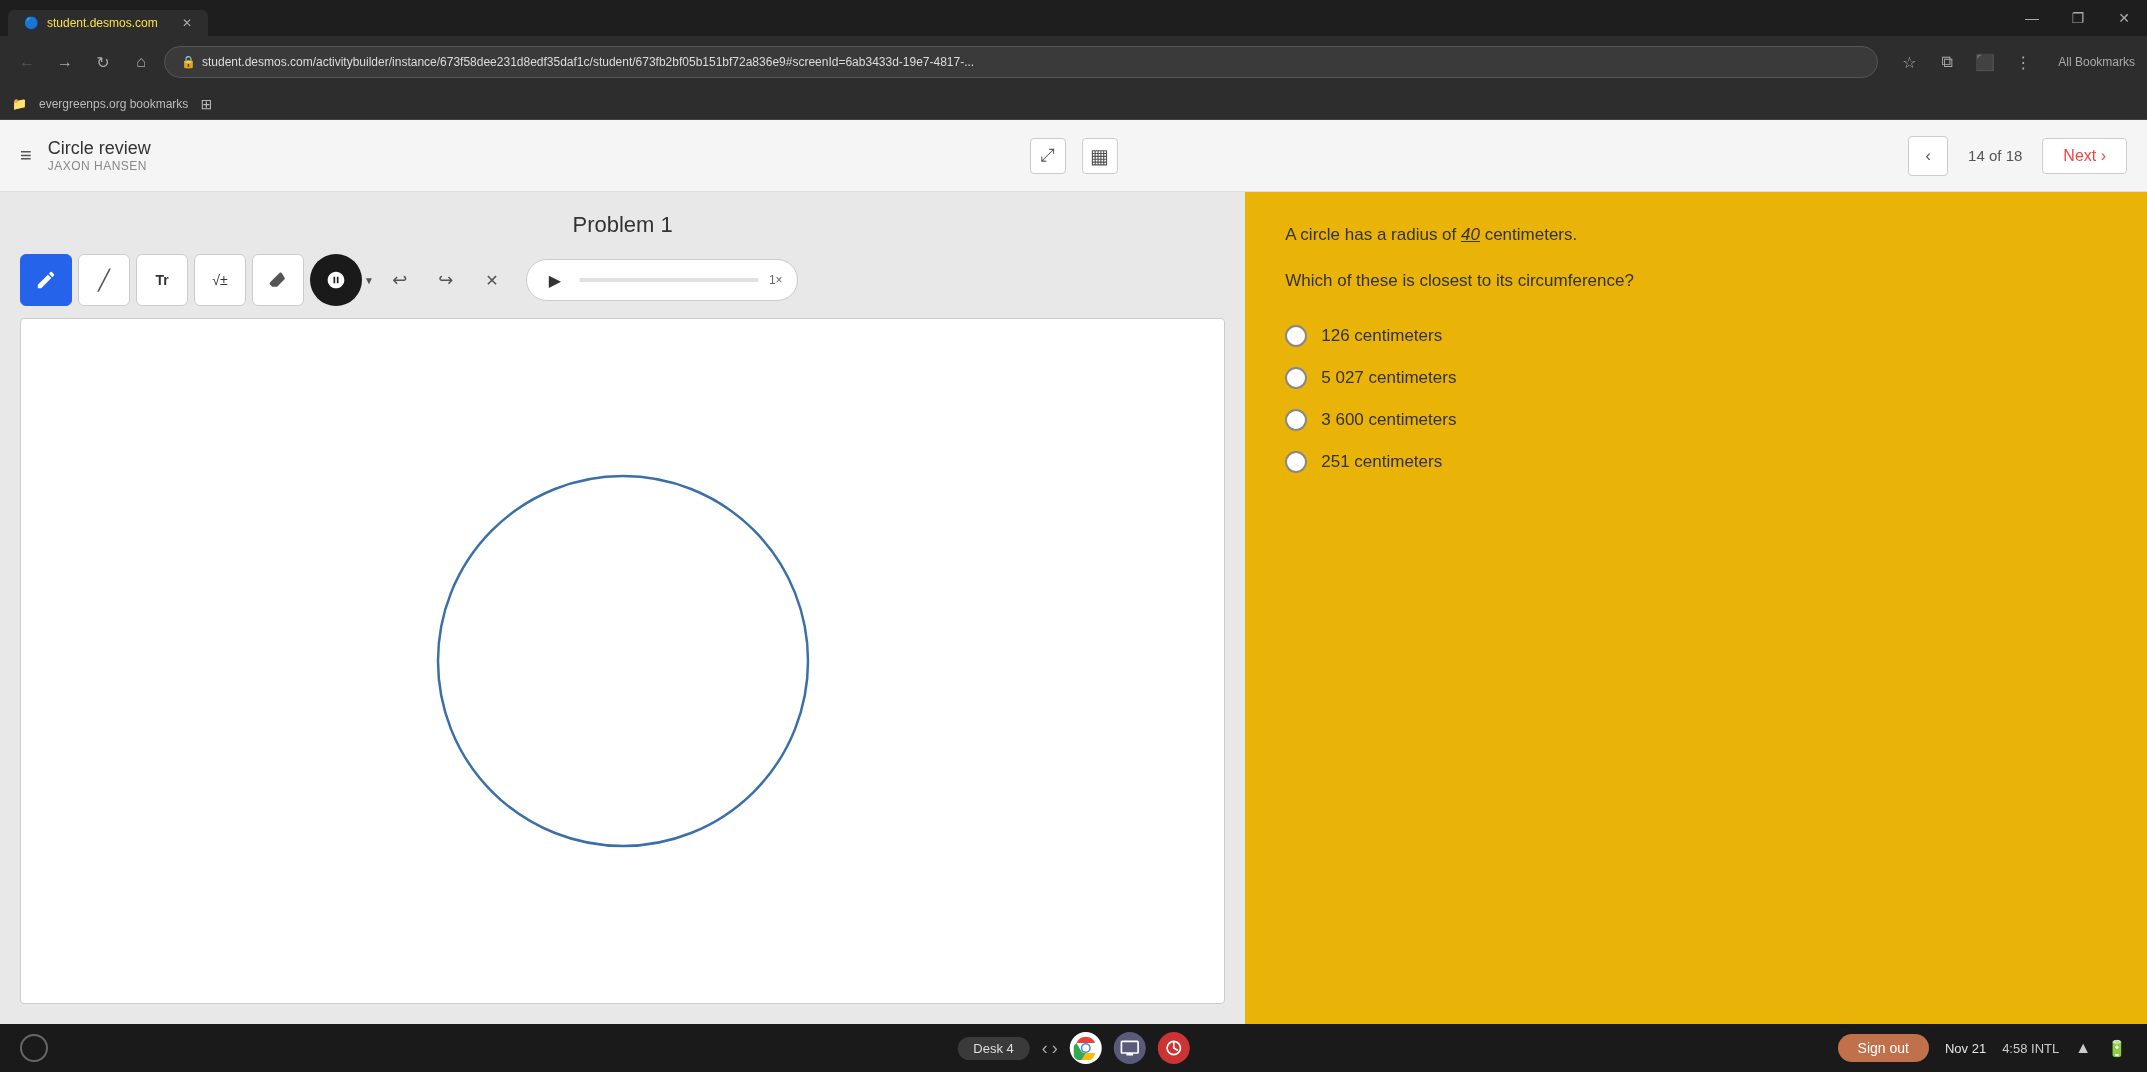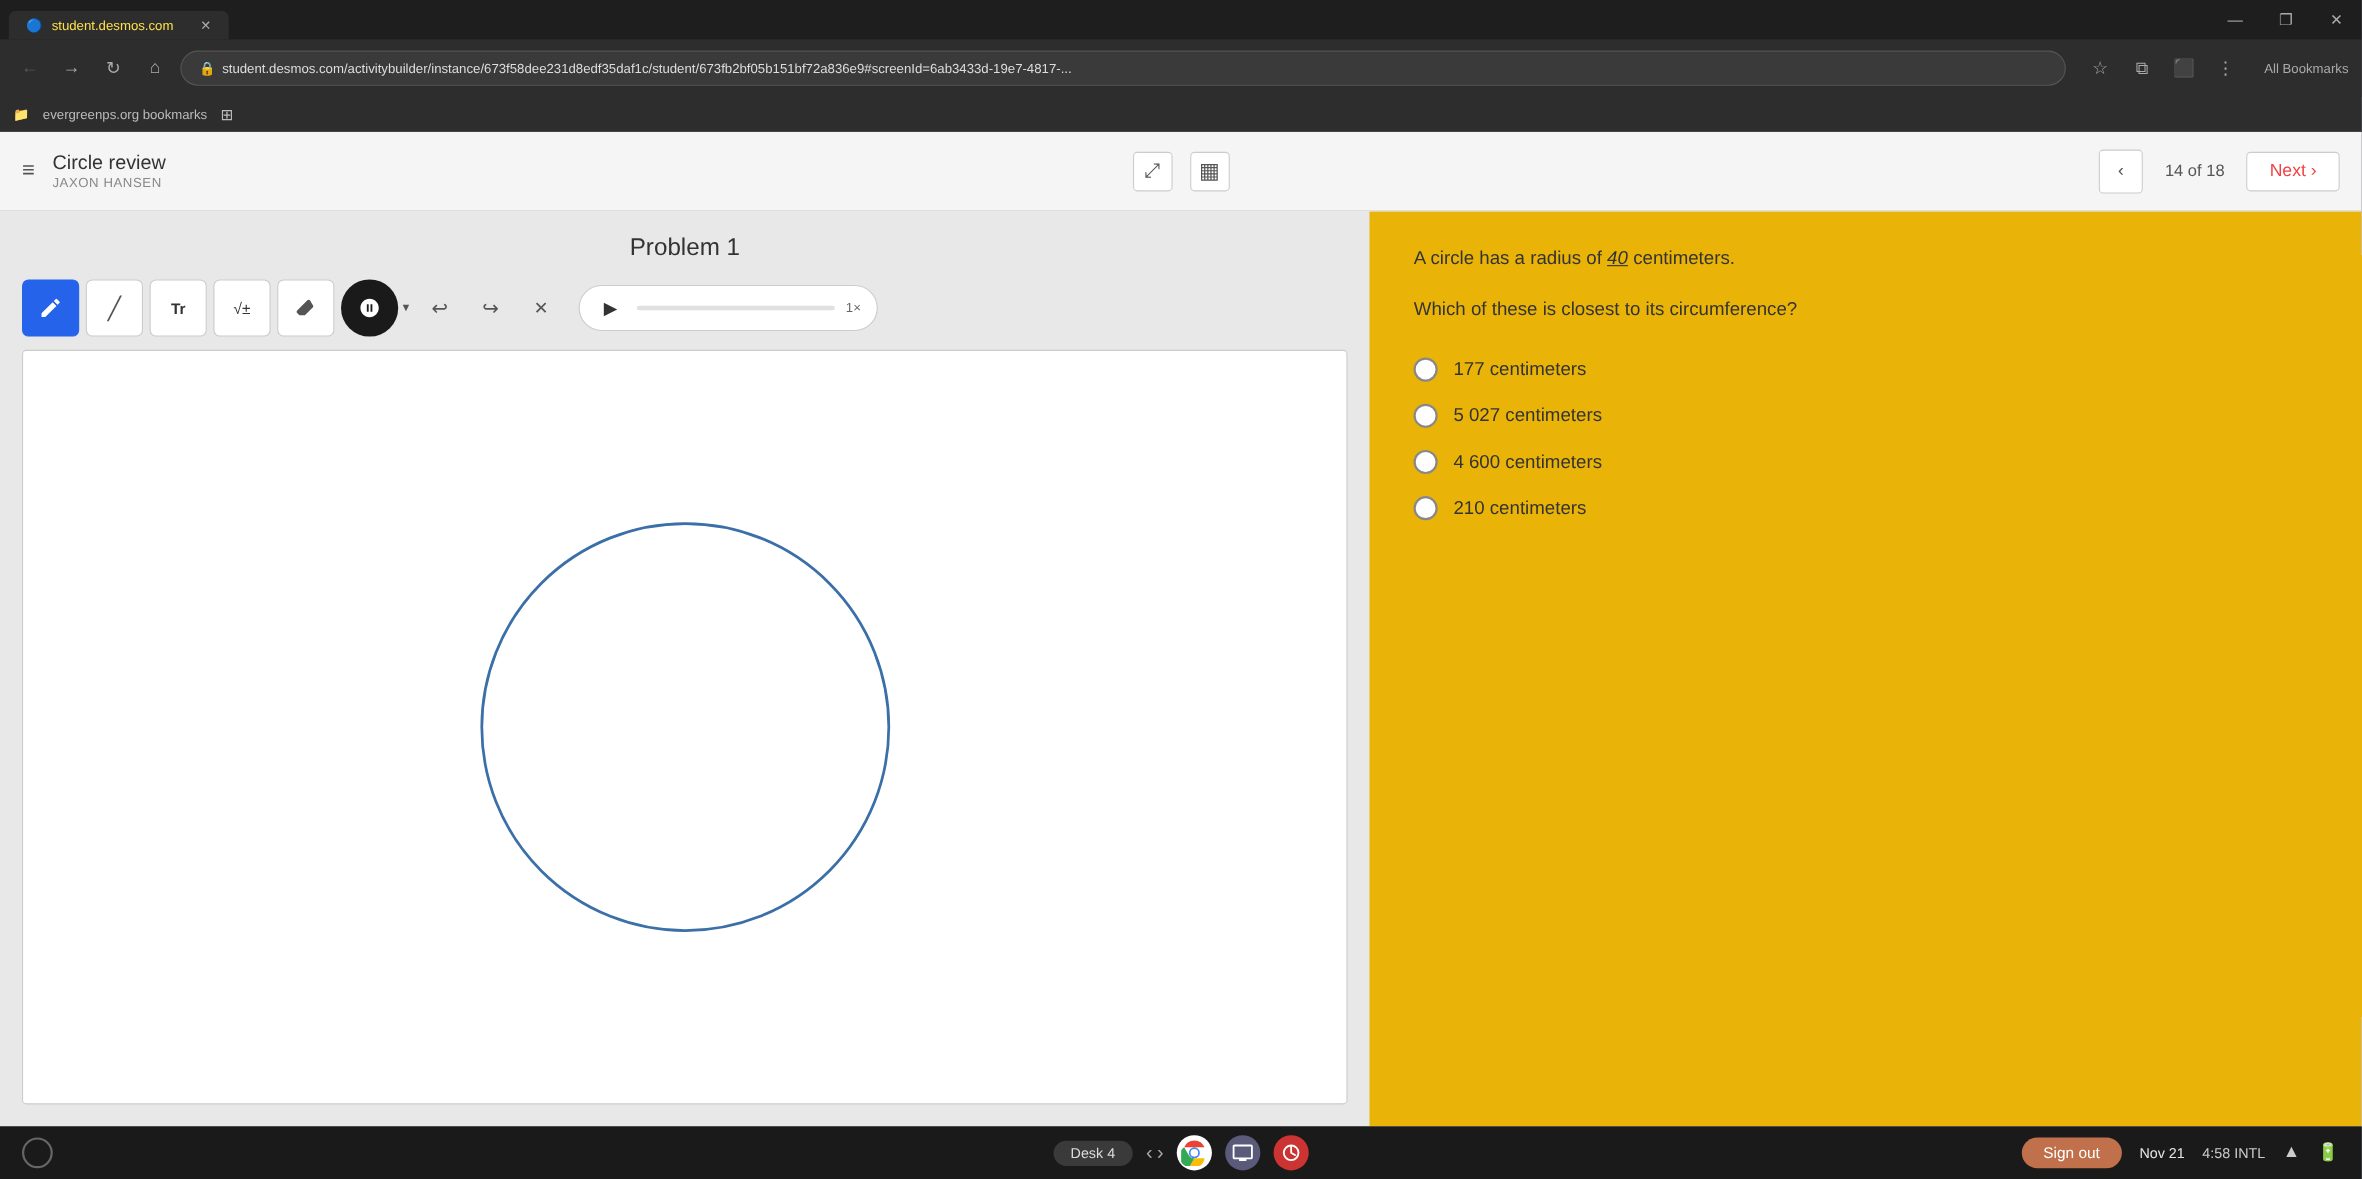--- a/index.html
+++ b/index.html
@@ -554,33 +554,33 @@
       <div style="display:flex; flex-direction:column; gap:20px;">
         <p class="question-text">
           A circle has a radius of <span class="math-value">40</span> centimeters.
         </p>
         <p class="choices-label">Which of these is closest to its circumference?</p>
       </div>
 
       <div class="choices-list">
         <div class="choice-item">
           <div class="radio-circle"></div>
-          <span class="choice-label">177 centimeters</span>
+          <span class="choice-label">126 centimeters</span>
         </div>
         <div class="choice-item">
           <div class="radio-circle"></div>
           <span class="choice-label">5 027 centimeters</span>
         </div>
         <div class="choice-item">
           <div class="radio-circle"></div>
-          <span class="choice-label">4 600 centimeters</span>
+          <span class="choice-label">3 600 centimeters</span>
         </div>
         <div class="choice-item">
           <div class="radio-circle"></div>
-          <span class="choice-label">210 centimeters</span>
+          <span class="choice-label">251 centimeters</span>
         </div>
       </div>
     </div>
   </div>
 </div>
 
 <div class="taskbar">
   <div class="taskbar-circle"></div>
 
   <div class="taskbar-center">

